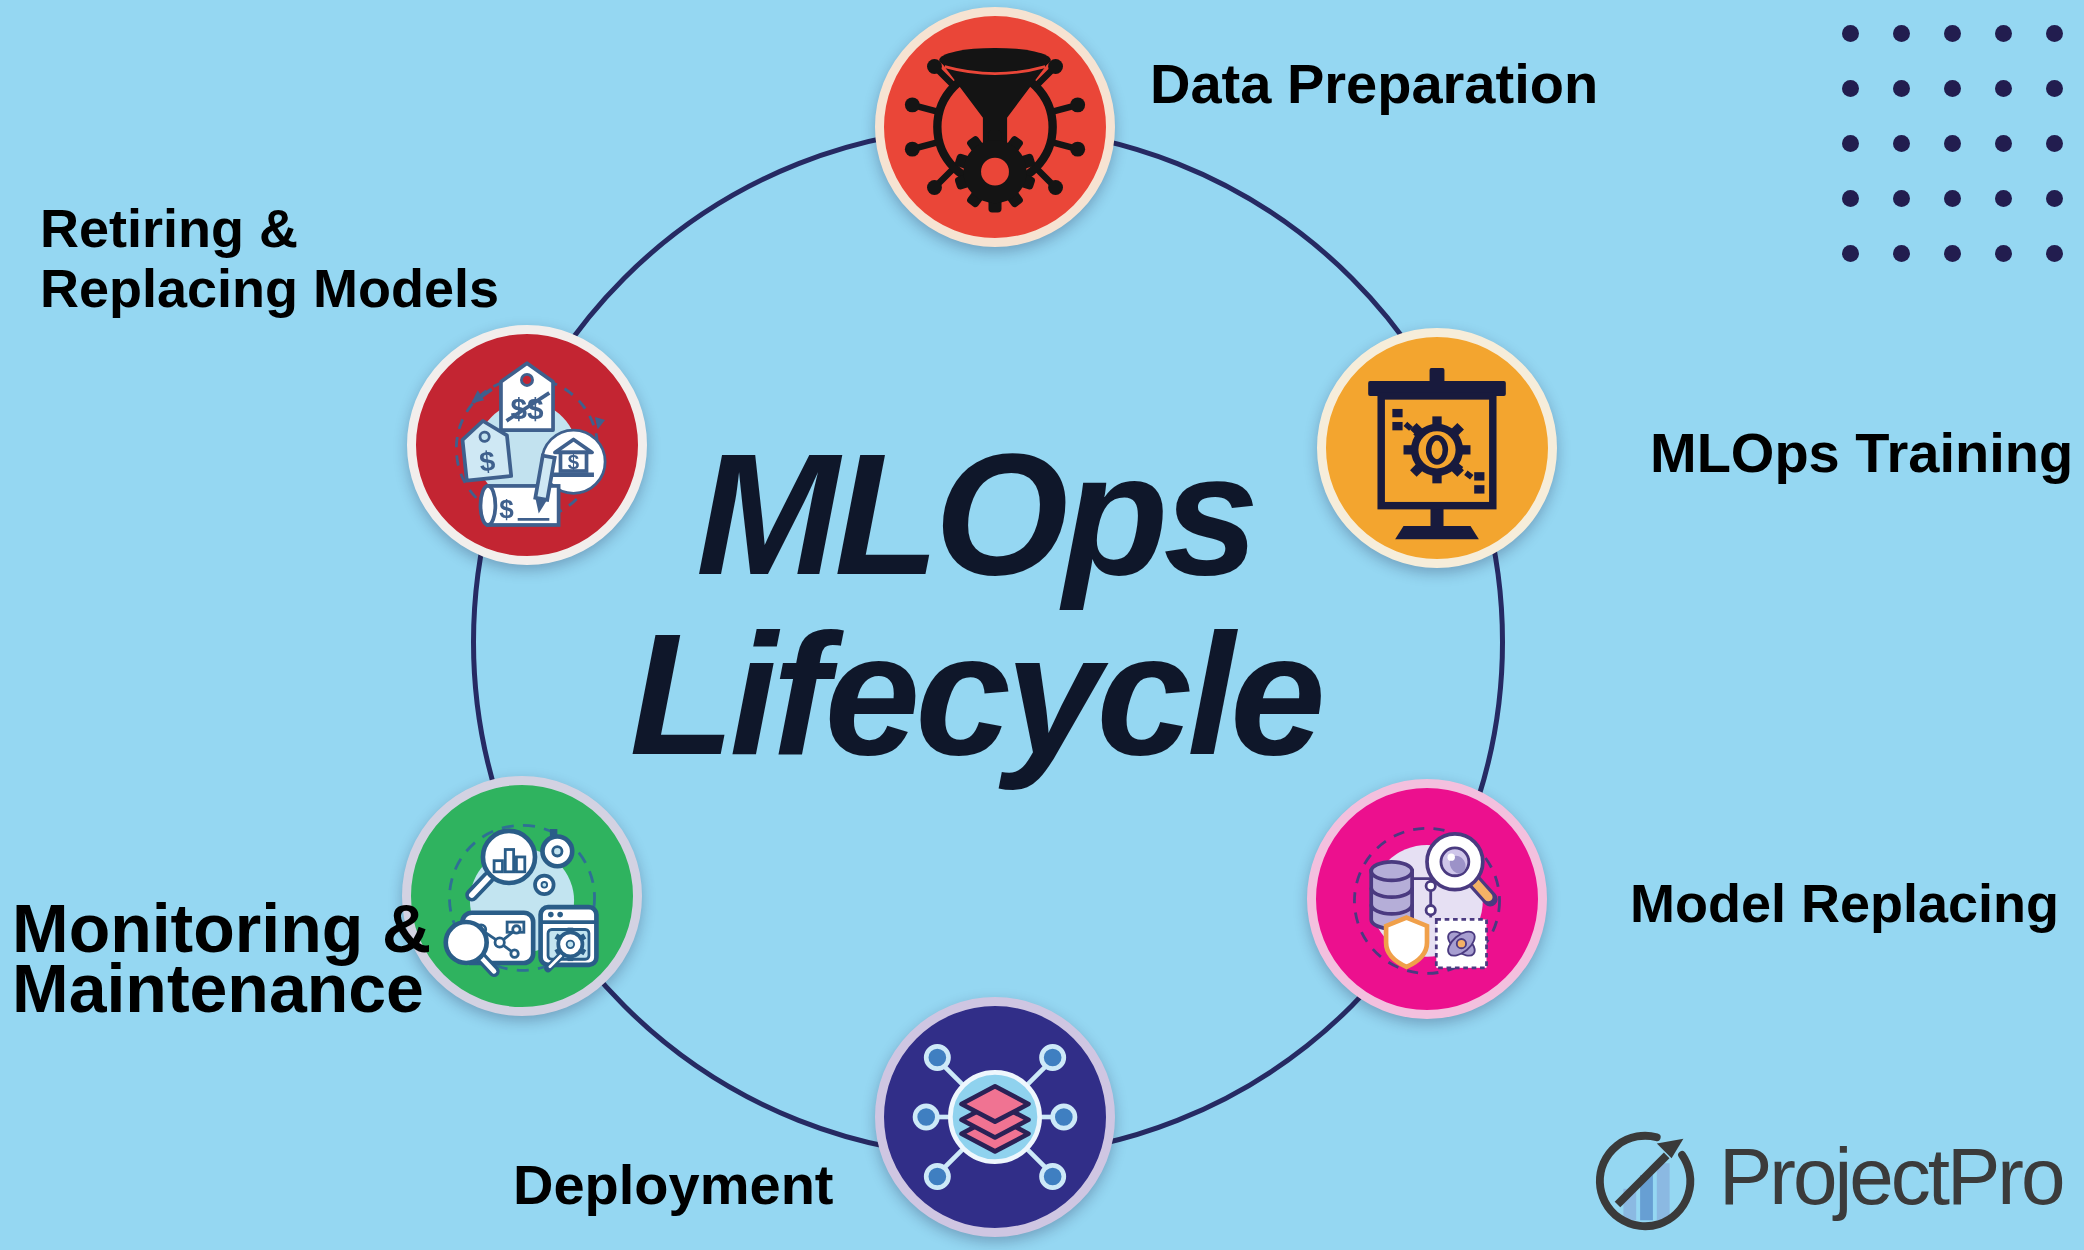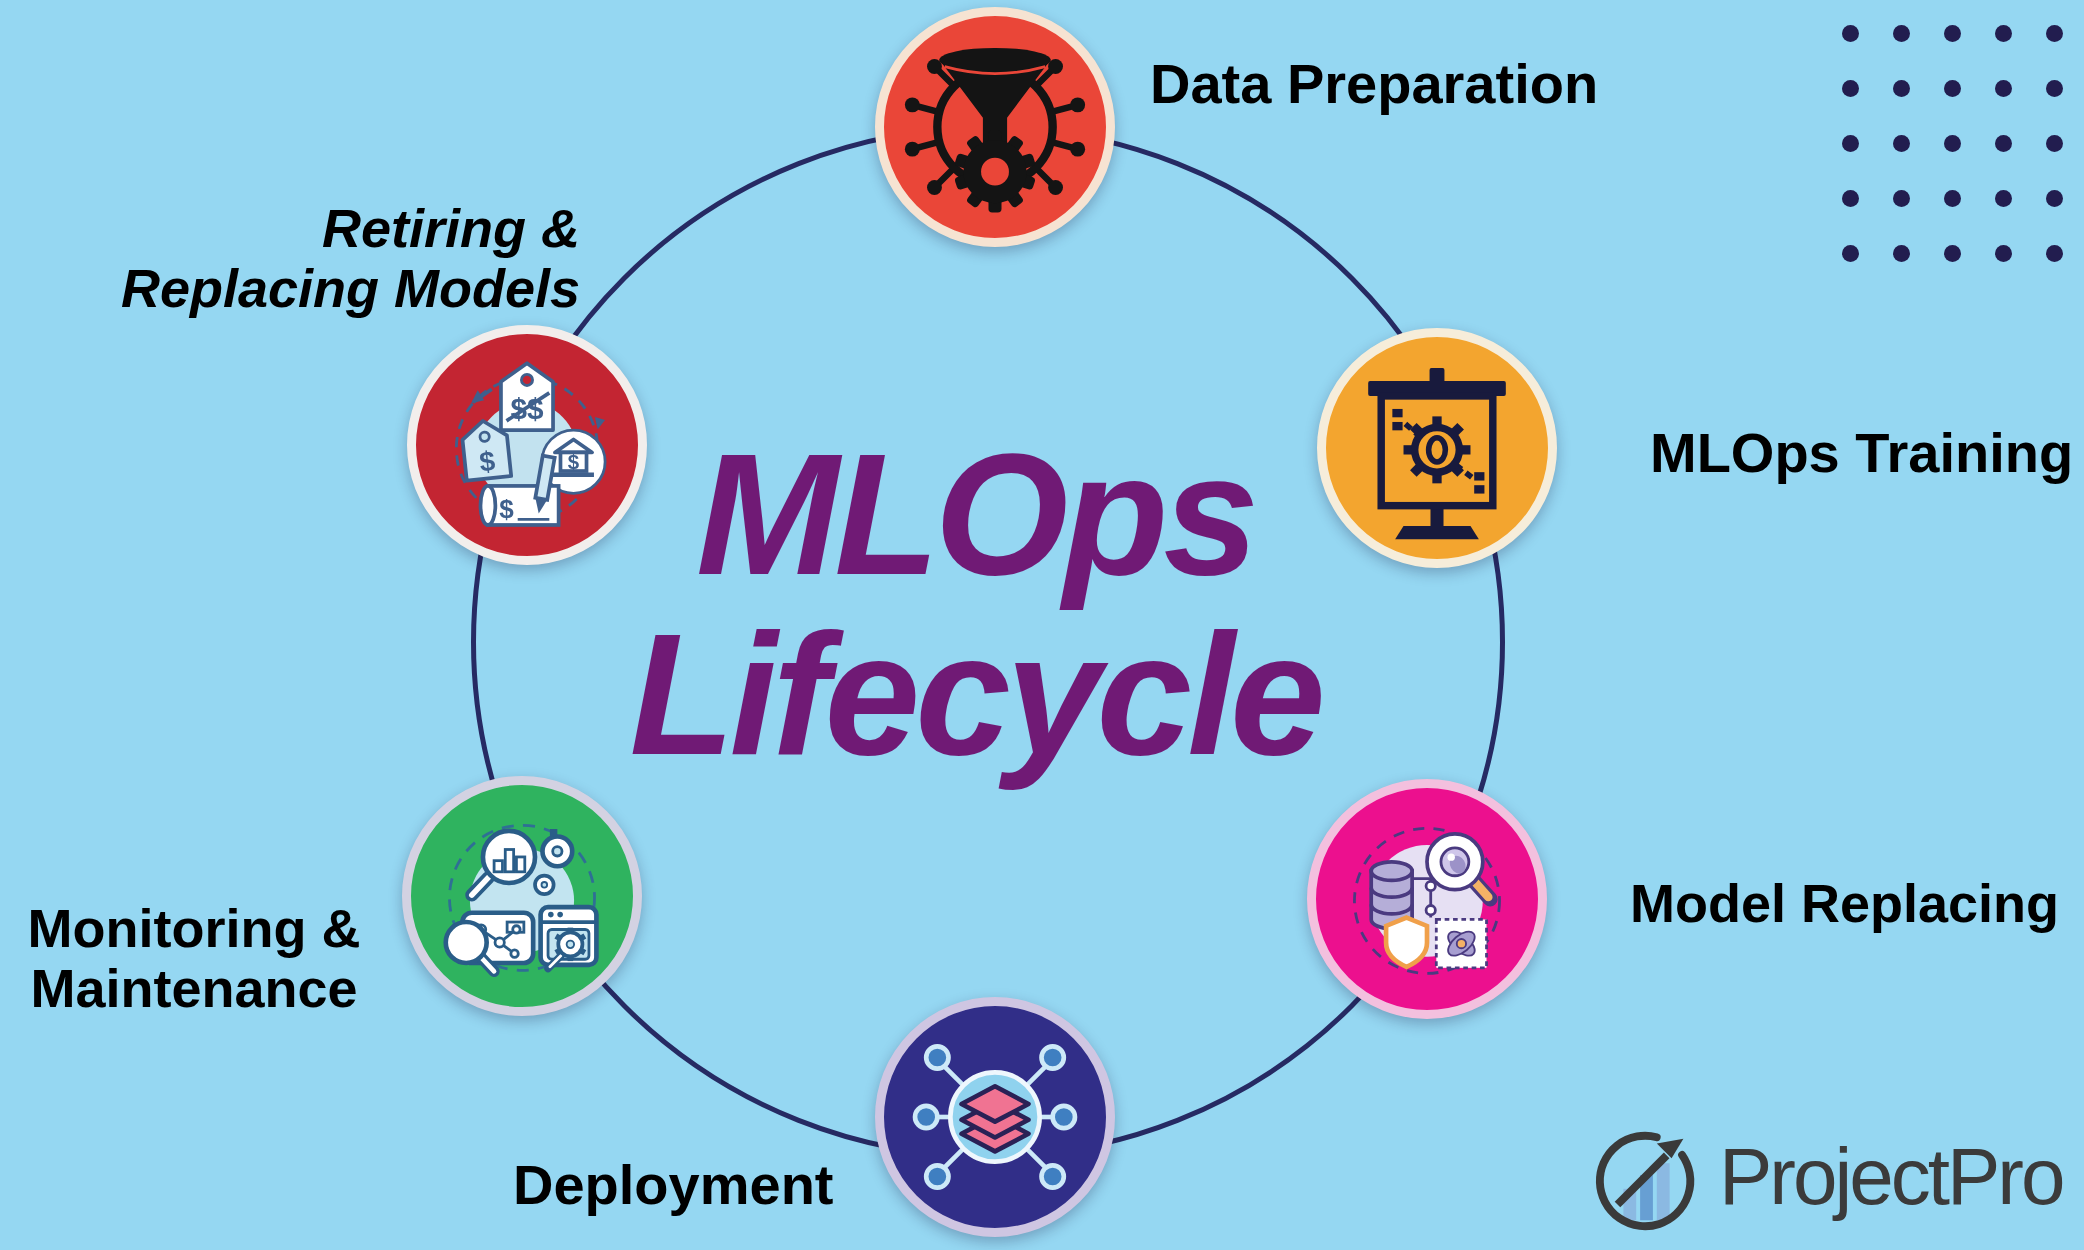--- a/index.html
+++ b/index.html
@@ -3,41 +3,41 @@
 <meta charset="utf-8">
 <style>
   html,body{margin:0;padding:0;background:#95d7f2;}
   .canvas{position:relative;width:2084px;height:1250px;background:#95d7f2;overflow:hidden;
           font-family:"Liberation Sans",sans-serif;}
   
   .ring{position:absolute;left:471px;top:125px;width:1024px;height:1024px;border:5px solid #262a63;
         border-radius:50%;z-index:1;}
   
   .title{position:absolute;left:455px;top:424px;width:1040px;text-align:center;z-index:2;
-         color:#701a75;font-weight:bold;font-style:italic;font-size:172px;line-height:180px;
+         color:#0f172a;font-weight:bold;font-style:italic;font-size:172px;line-height:180px;
          letter-spacing:-5px;}
   
   .node{position:absolute;width:222px;height:222px;border-radius:50%;border:9px solid #fff;
         box-shadow:0 5px 14px rgba(20,20,60,.28);display:flex;align-items:center;justify-content:center;
         z-index:3;}
   .node svg{width:186px;height:186px;display:block;}
   .n-dataprep{left:875px;top:7px;background:#ea4638;border-color:#f6e3d2;}
   .n-training{left:1317px;top:328px;background:#f3a52f;border-color:#f6edda;}
   .n-eval{left:1307px;top:779px;background:#ec108e;border-color:#f3c0de;}
   .n-deploy{left:875px;top:997px;background:#312e88;border-color:#cfc6e2;}
   .n-monitor{left:402px;top:776px;background:#2fb35f;border-color:#d3d2e2;}
   .n-retire{left:407px;top:325px;background:#c32532;border-color:#f2eeec;}
   
   .label{position:absolute;color:#000000;font-weight:bold;z-index:4;white-space:nowrap;}
   .l-dataprep{left:1150px;top:51px;font-size:56px;}
   .l-training{left:1650px;top:420px;font-size:56px;}
   .l-eval{left:1630px;top:872px;font-size:54px;}
   .l-deploy{left:513px;top:1152px;font-size:56px;text-align:right;}
-  .l-monitor{left:4px;top:898px;width:380px;text-align:center;font-size:54px;line-height:60px;}
-  .l-retire{left:40px;top:198px;width:540px;text-align:right;font-size:54px;line-height:60px;font-style:italic;}
+  .l-monitor{left:12px;top:898px;width:380px;text-align:center;font-size:68px;line-height:60px;}
+  .l-retire{left:40px;top:198px;width:540px;text-align:left;font-size:54px;line-height:60px;}
   
   .dots{position:absolute;left:1842px;top:25px;display:grid;z-index:1;
         grid-template-columns:repeat(5,17px);grid-auto-rows:17px;column-gap:34px;row-gap:38px;}
   .dots i{display:block;background:#221d4f;border-radius:50%;}
   
   .logo{position:absolute;left:1588px;top:1118px;display:flex;align-items:center;z-index:4;gap:7px;}
   .logo svg{width:118px;height:118px;display:block;}
   .logo-text{font-size:80px;color:#3b3b3b;letter-spacing:-3px;margin-left:6px;line-height:118px;}
 </style>
 </head>

